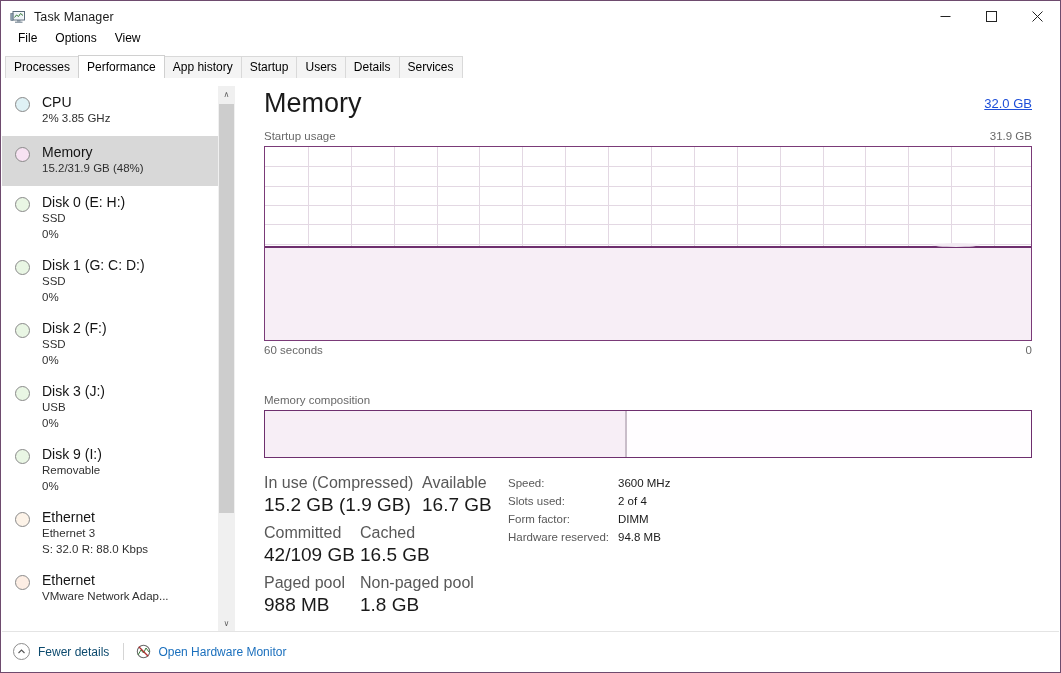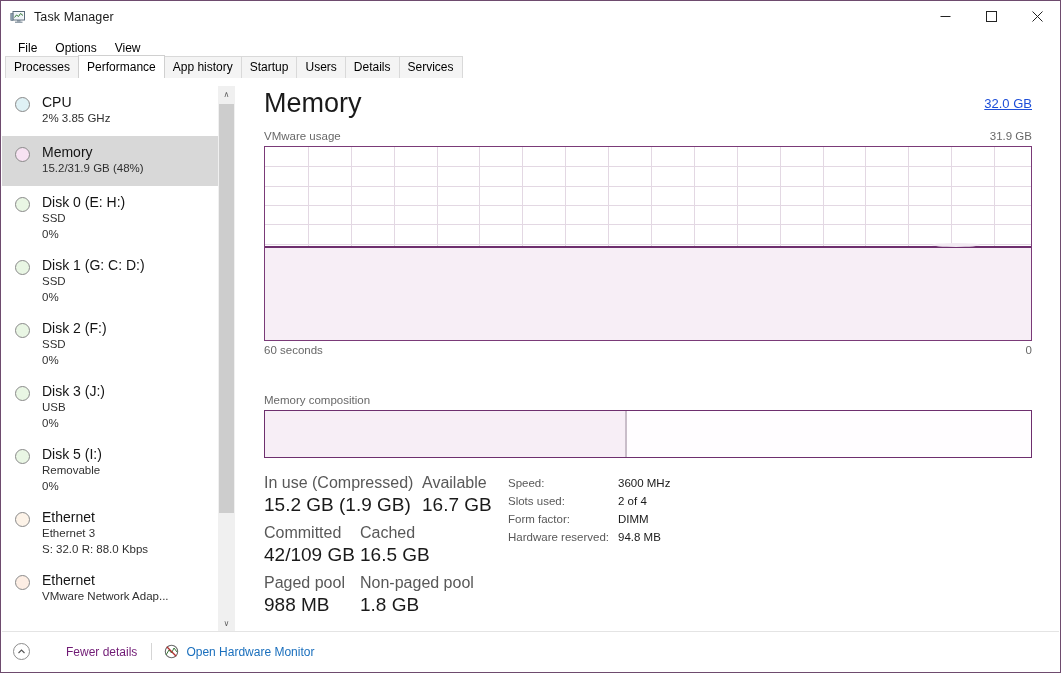--- a/index.html
+++ b/index.html
@@ -42,21 +42,21 @@
     height: 31px; display: flex;
   }
   .winbtn {
     width: 46px; height: 31px;
     display: flex; align-items: center; justify-content: center;
     color: #232323;
   }
 
   
   .menubar {
-    position: absolute; top: 35px; left: 0;
+    position: absolute; top: 25px; left: 0;
     width: 1059px; height: 23px;
     background: #ffffff;
     display: flex; align-items: center;
     padding-left: 8px;
   }
   .menuitem {
     font-size: 12px; color: #000000;
     padding: 2px 9px;
   }
 
@@ -254,21 +254,21 @@
     display: flex; align-items: center;
     padding-left: 11px;
   }
   .chev-circle {
     width: 17px; height: 17px; border-radius: 50%;
     border: 1px solid #8d8d8d;
     display: flex; align-items: center; justify-content: center;
     color: #555; font-size: 8px;
     margin-right: 8px;
   }
-  .footer-text { font-size: 12px; color: #701a75; margin-left: 28px; }
+  .footer-text { font-size: 12px; color: #0c4a6e; }
   .footer-sep {
     width: 1px; height: 17px; background: #d5d5d5;
     margin: 0 12px 0 14px;
   }
   .rm-icon {
     width: 15px; height: 15px; margin-right: 7px;
     position: relative; flex: none;
   }
   .footer-link { font-size: 12px; color: #1a6fbd; }
 </style>
@@ -356,21 +356,21 @@
         <div class="side-sub">0%</div>
       </div>
       <div class="side-item">
         <div class="side-dot" style="background: rgb(233, 246, 228);"></div>
         <div class="side-title">Disk 3 (J:)</div>
         <div class="side-sub">USB</div>
         <div class="side-sub">0%</div>
       </div>
       <div class="side-item">
         <div class="side-dot" style="background: rgb(233, 246, 228);"></div>
-        <div class="side-title">Disk 5 (I:)</div>
+        <div class="side-title">Disk 9 (I:)</div>
         <div class="side-sub">Removable</div>
         <div class="side-sub">0%</div>
       </div>
       <div class="side-item">
         <div class="side-dot" style="background: rgb(253, 243, 232);"></div>
         <div class="side-title">Ethernet</div>
         <div class="side-sub">Ethernet 3</div>
         <div class="side-sub">S: 32.0 R: 88.0 Kbps</div>
       </div>
       <div class="side-item">
@@ -388,21 +388,21 @@
   <div class="sb-divider"></div>
 
   <div class="main">
 
     <div class="pane-head">
       <div class="pane-title">Memory</div>
       <div class="pane-total">32.0 GB</div>
     </div>
 
     <div class="cap-row">
-      <span>VMware usage</span>
+      <span>Startup usage</span>
       <span>31.9 GB</span>
     </div>
 
     <div class="graph-wrap" id="graph">
         <div class="grid-v" style="left: 43px;"></div>
         <div class="grid-v" style="left: 86px;"></div>
         <div class="grid-v" style="left: 129px;"></div>
         <div class="grid-v" style="left: 172px;"></div>
         <div class="grid-v" style="left: 214px;"></div>
         <div class="grid-v" style="left: 257px;"></div>

